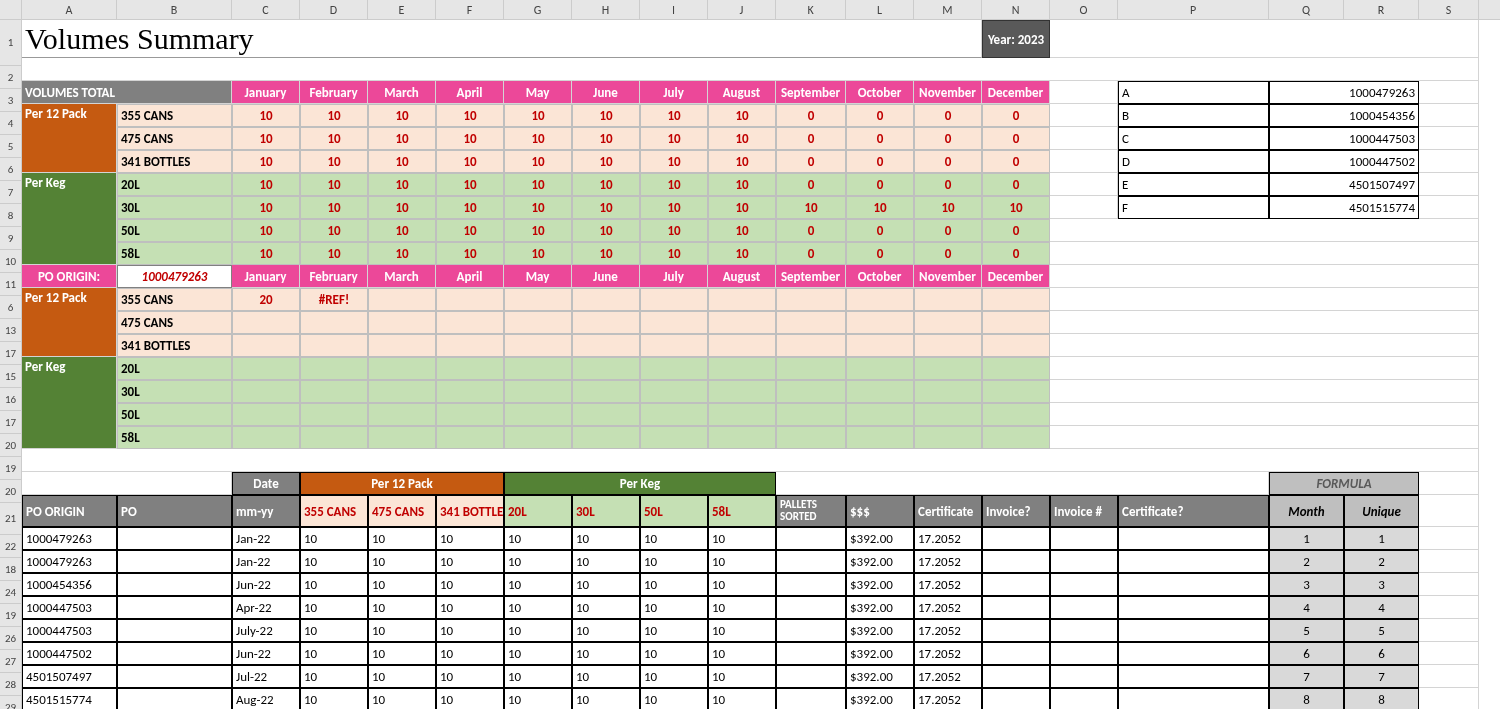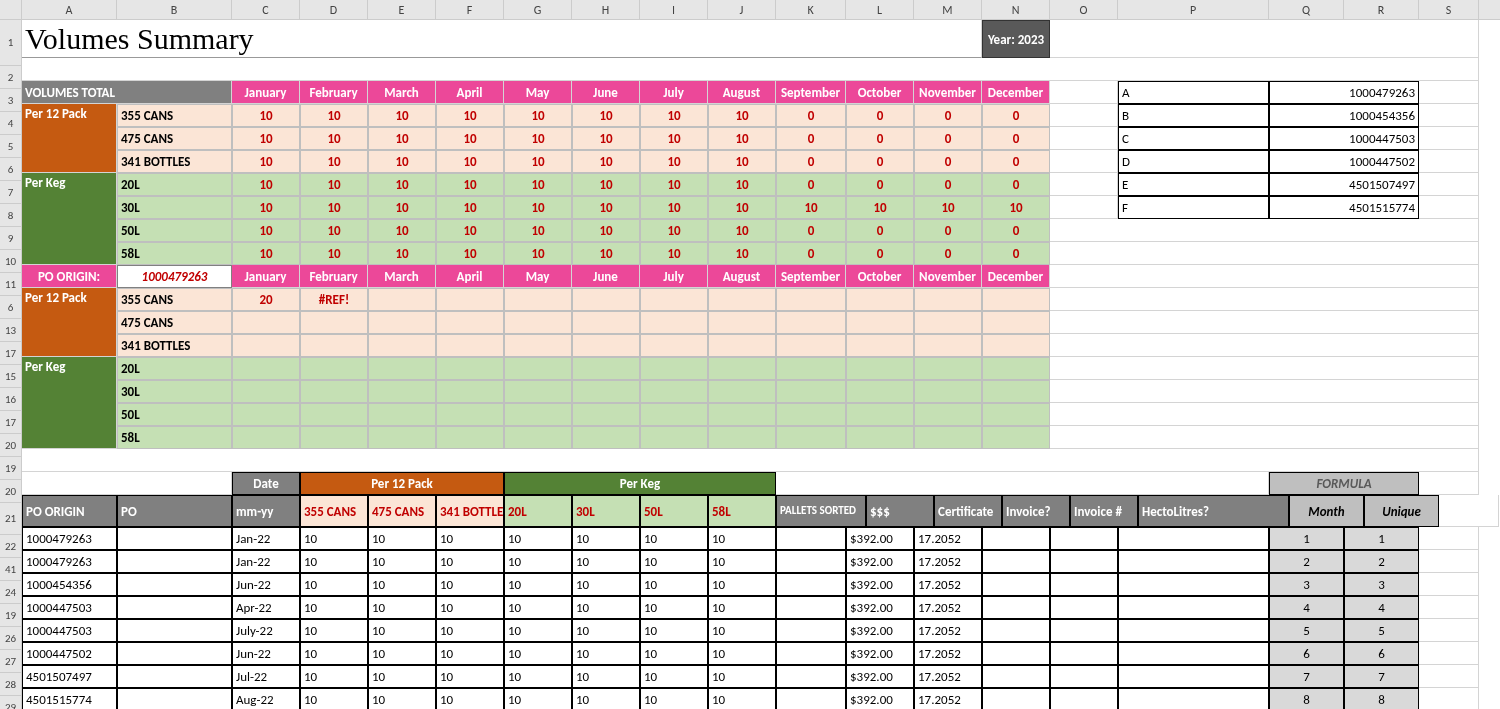--- a/index.html
+++ b/index.html
@@ -85,21 +85,21 @@
       <div class="rh">13</div>
       <div class="rh">17</div>
       <div class="rh">15</div>
       <div class="rh">16</div>
       <div class="rh">17</div>
       <div class="rh">20</div>
       <div class="rh">19</div>
       <div class="rh">20</div>
       <div class="rh" style="height: 32px; line-height: 32px;">21</div>
       <div class="rh">22</div>
-      <div class="rh">41</div>
+      <div class="rh">18</div>
       <div class="rh">24</div>
       <div class="rh">19</div>
       <div class="rh">26</div>
       <div class="rh">27</div>
       <div class="rh">28</div>
       <div class="rh">29</div>
     </div>
 
   <div class="grid-area" id="grid">
       <div class="row tall">
@@ -419,26 +419,26 @@
         <div class="cell gray-sub" style="width:95px">PO ORIGIN</div>
         <div class="cell gray-sub" style="width:115px">PO</div>
         <div class="cell gray-sub" style="width:68px">mm-yy</div>
         <div class="cell pink-sub" style="width:68px">355 CANS</div>
         <div class="cell pink-sub" style="width:68px">475 CANS</div>
         <div class="cell pink-sub" style="width:68px">341 BOTTLES</div>
         <div class="cell lgreen-sub" style="width:68px">20L</div>
         <div class="cell lgreen-sub" style="width:68px">30L</div>
         <div class="cell lgreen-sub" style="width:68px">50L</div>
         <div class="cell lgreen-sub" style="width:68px">58L</div>
-        <div class="cell gray-sub" style="width:90px;white-space:normal;font-size:11px;line-height:12px">PALLETS SORTED</div>
+        <div class="cell gray-sub" style="width:70px;white-space:normal;font-size:11px;line-height:12px">PALLETS SORTED</div>
         <div class="cell gray-sub" style="width:68px">$$$</div>
         <div class="cell gray-sub" style="width:68px">Certificate</div>
         <div class="cell gray-sub" style="width:68px">Invoice?</div>
         <div class="cell gray-sub" style="width:68px">Invoice #</div>
-        <div class="cell gray-sub" style="width:151px">HectoLitres?</div>
+        <div class="cell gray-sub" style="width:151px">Certificate?</div>
         <div class="cell lgray-head" style="width:75px">Month</div>
         <div class="cell lgray-head" style="width:75px">Unique</div>
         <div class="cell " style="width:60px"></div>
       </div>
       <div class="row">
         <div class="cell data-cell" style="width:95px">1000479263</div>
         <div class="cell data-cell" style="width:115px"></div>
         <div class="cell data-cell" style="width:68px">Jan-22</div>
         <div class="cell data-cell" style="width:68px">10</div>
         <div class="cell data-cell" style="width:68px">10</div>

